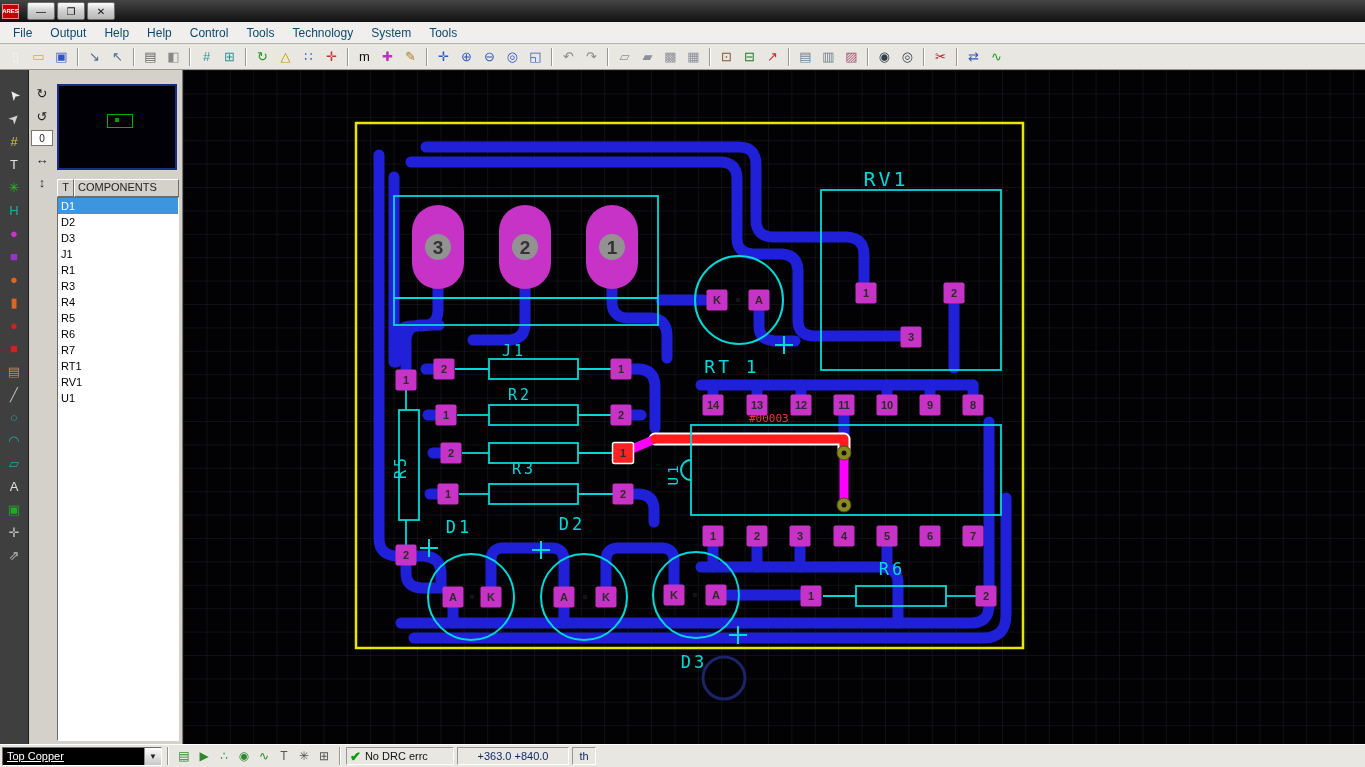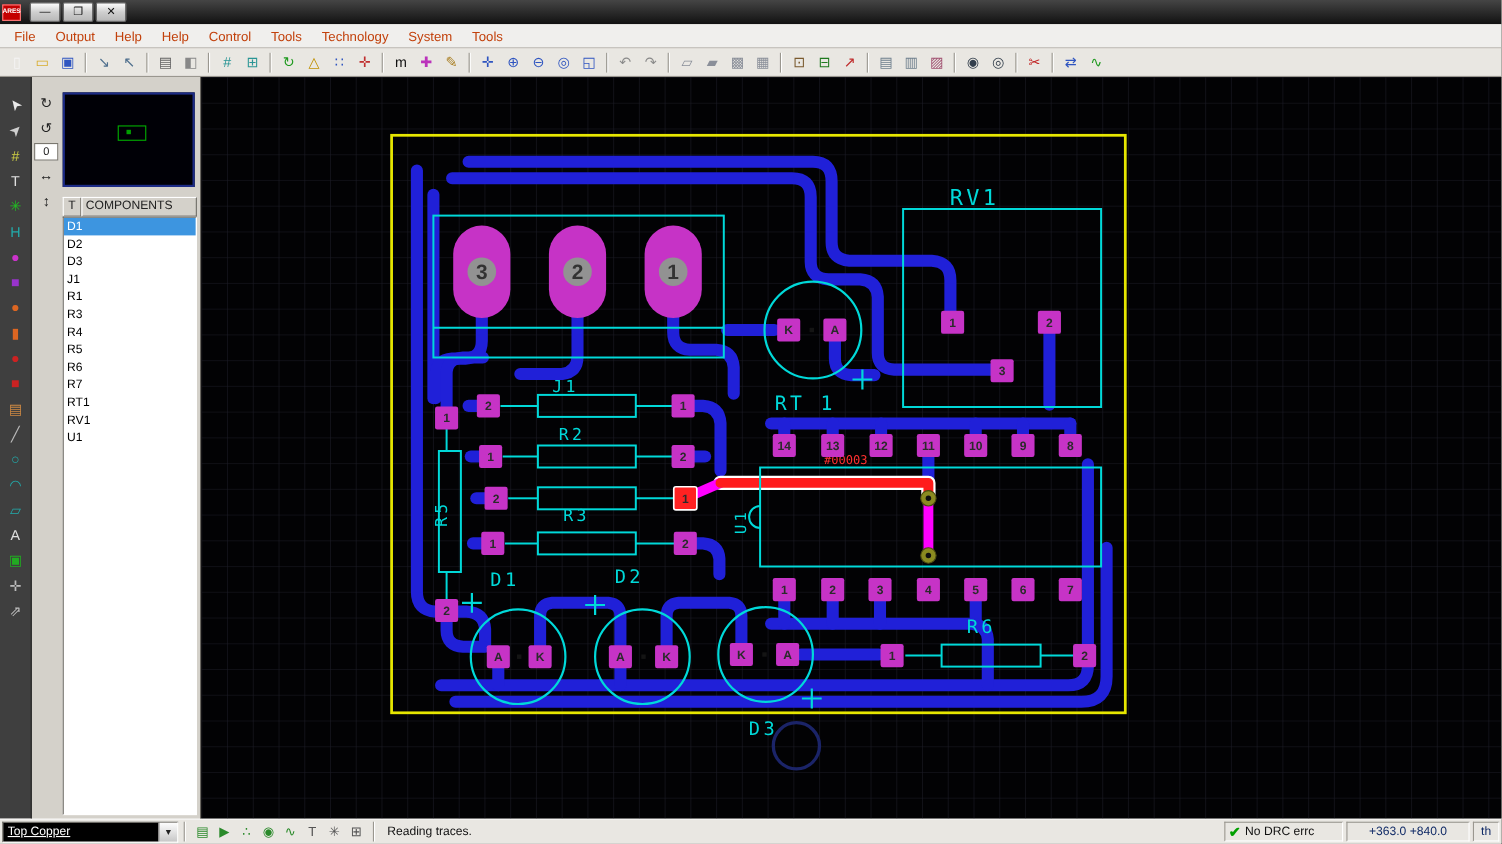--- a/index.html
+++ b/index.html
@@ -13,21 +13,21 @@
               font-weight:bold; display:flex; align-items:center; justify-content:center;
               margin-right:6px; border:1px solid #ff8080; }
   .title-text { flex:1; font-size:12px; }
   .winbtn { width:28px; height:18px; margin-left:2px; display:flex; align-items:center;
             justify-content:center; background:linear-gradient(#fdfdfd,#cfcfcf,#b8b8b8);
             border:1px solid #6d6d6d; border-radius:2px; color:#111; font-size:10px; }
 
   
   .menubar { height:22px; background:#f0efed; border-bottom:1px solid #b5b2ab;
              display:flex; align-items:center; padding-left:4px; }
-  .menu-item { padding:18px 9px; color:#c2410c; cursor:default; }
+  .menu-item { padding:18px 9px; color:#0c4a6e; cursor:default; }
 
   
   .toolbar { height:26px; background:#e9e7e2; border-bottom:1px solid #9a978f;
              display:flex; align-items:center; padding-left:4px; }
   .tb-btn { width:23px; height:21px; display:flex; align-items:center; justify-content:center;
             border:1px solid transparent; font-size:13px; line-height:1; }
   .tb-sep { width:2px; height:18px; margin:0 4px; border-left:1px solid #9a978f;
             border-right:1px solid #fff; }
 
   
@@ -511,20 +511,19 @@
       <div class="sb-btn" style="color: rgb(42, 138, 42);">▤</div>
       <div class="sb-btn" style="color: rgb(42, 138, 42);">▶</div>
       <div class="sb-btn" style="color: rgb(42, 138, 42);">∴</div>
       <div class="sb-btn" style="color: rgb(42, 138, 42);">◉</div>
       <div class="sb-btn" style="color: rgb(42, 138, 42);">∿</div>
       <div class="sb-btn" style="color: rgb(85, 85, 85);">T</div>
       <div class="sb-btn" style="color: rgb(85, 85, 85);">✳</div>
       <div class="sb-btn" style="color: rgb(85, 85, 85);">⊞</div>
     </div>
   <div class="sb-sep"></div>
-  <div class="sb-msg">Reading traces.</div>
   <div class="drc-box">
     <span class="drc-check">✔</span>
     <span>No DRC errc</span>
   </div>
   <div class="coords-box">+363.0  +840.0</div>
   <div class="units-box">th</div>
 </div>
 
 </body></html>

